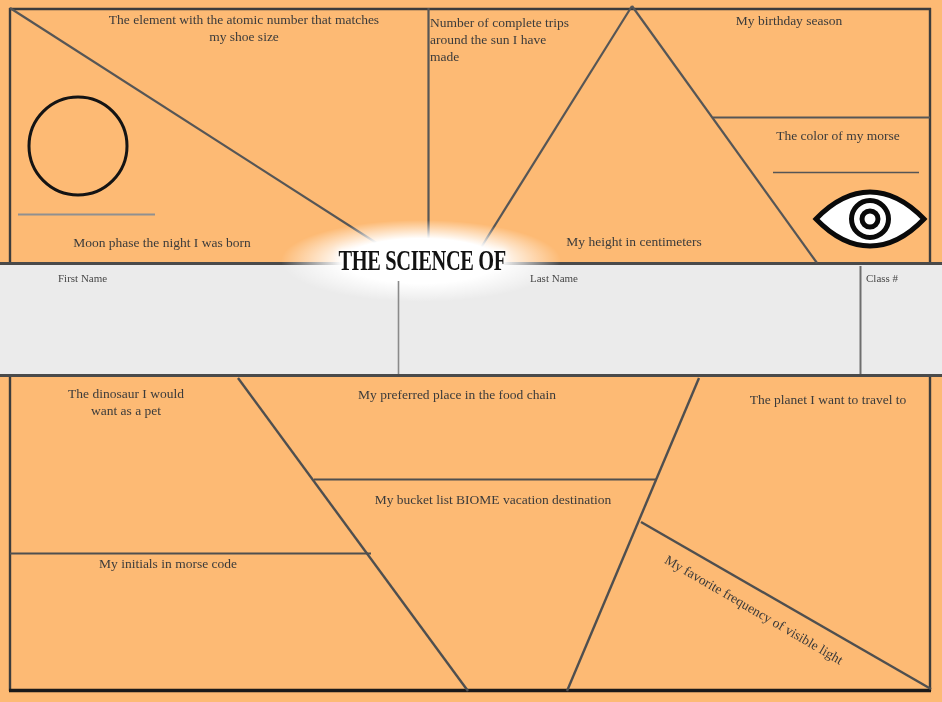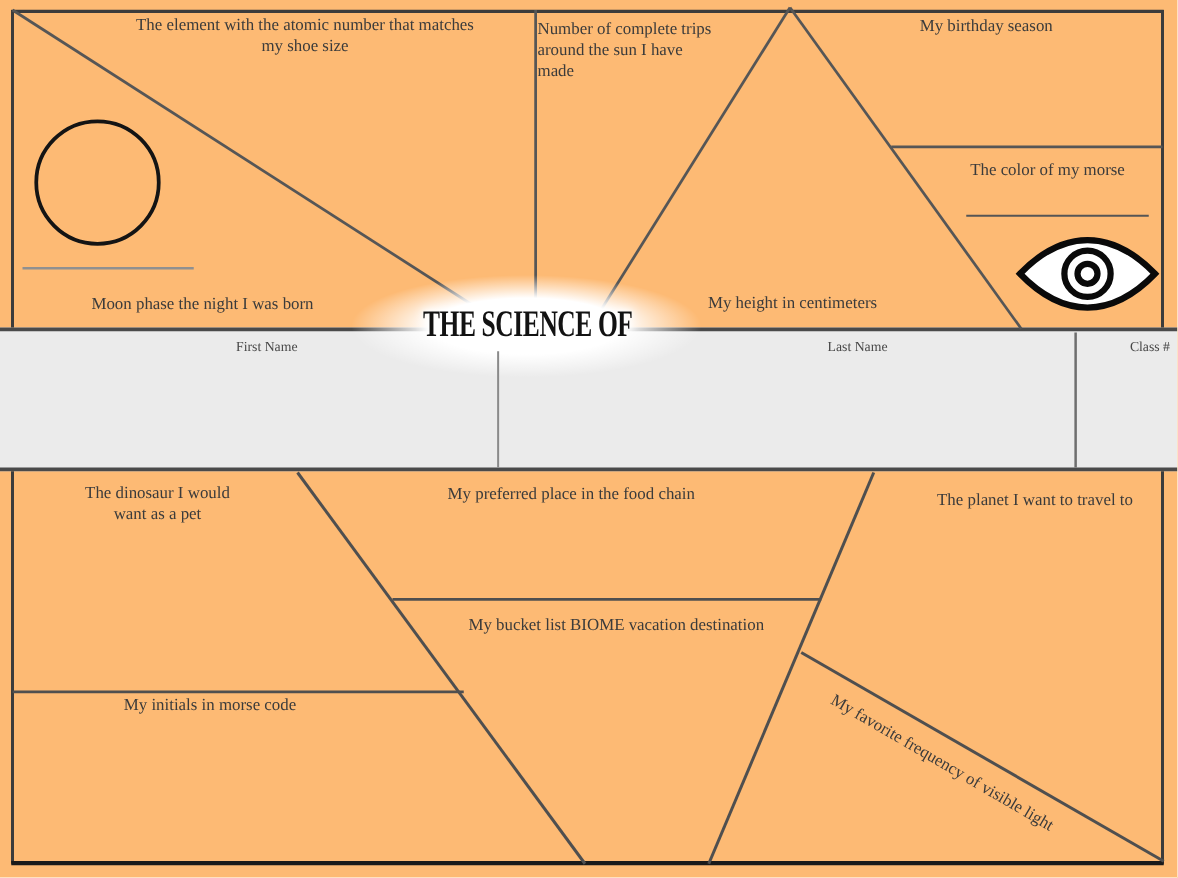--- a/index.html
+++ b/index.html
@@ -7,21 +7,21 @@
     position:relative;width:942px;height:702px;background:#fdba74;
     font-family:Liberation Serif, serif;color:#3b3b3b;overflow:hidden;
   }
   .layer{position:absolute;left:0;top:0;}
   .lbl{
     position:absolute;font-size:13.5px;line-height:1.25;color:#3b3b3b;
     text-align:center;
   }
   .lbl.left{text-align:left;}
   .small-lbl{
-    position:absolute;font-size:11px;color:#474747;text-align:right;
+    position:absolute;font-size:11px;color:#474747;text-align:left;
   }
   .title{
     position:absolute;left:292px;top:241px;width:260px;height:40px;
     text-align:center;white-space:nowrap;
     font-weight:bold;font-size:30px;line-height:38px;color:#121212;
     text-shadow:0 0 3px #fff,0 0 6px #fff,0 0 10px #fff,0 0 14px #fff;
   }
   .title .squeeze{
     display:inline-block;transform:scaleX(0.68);transform-origin:50% 50%;
     letter-spacing:-0.5px;

